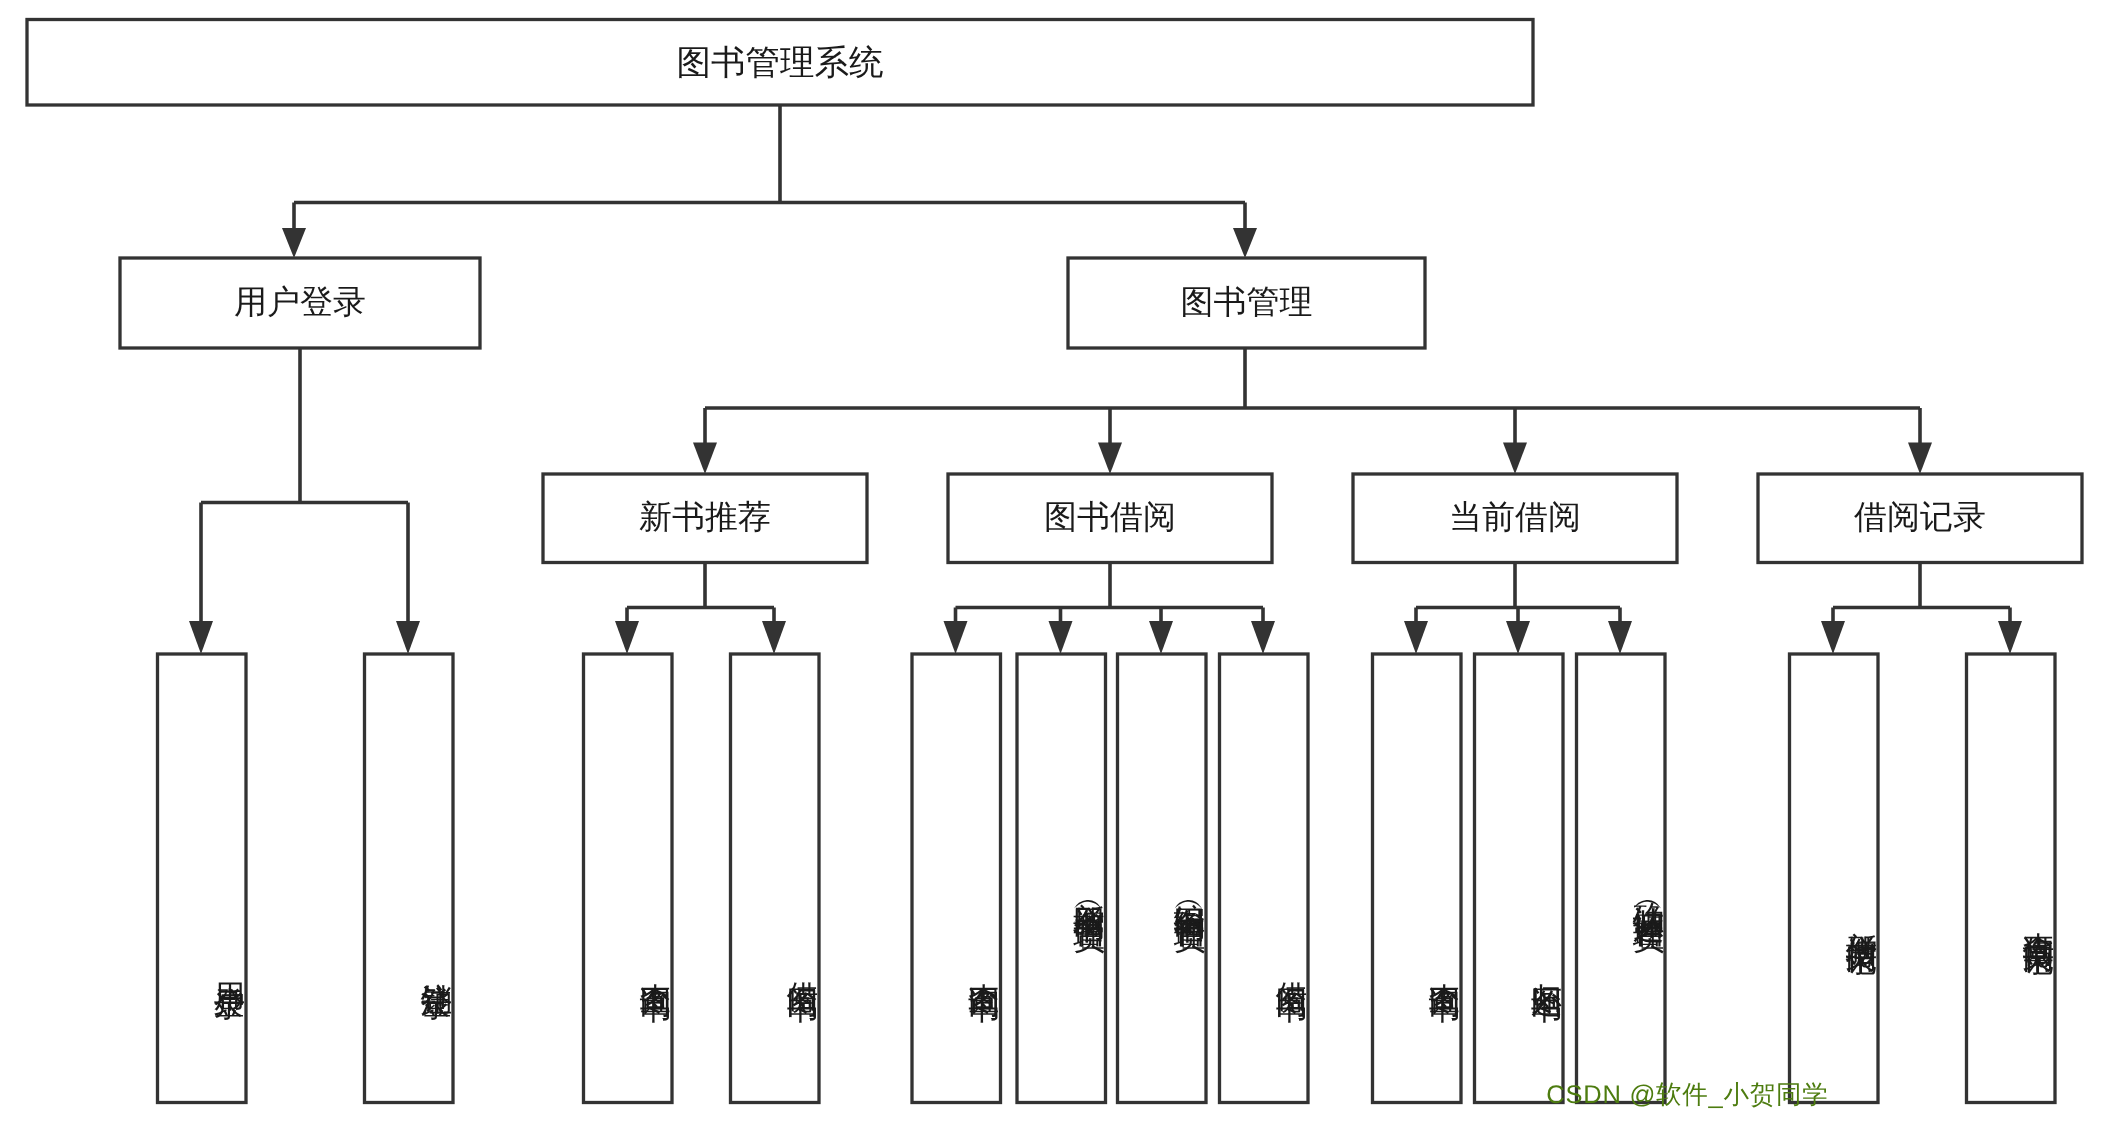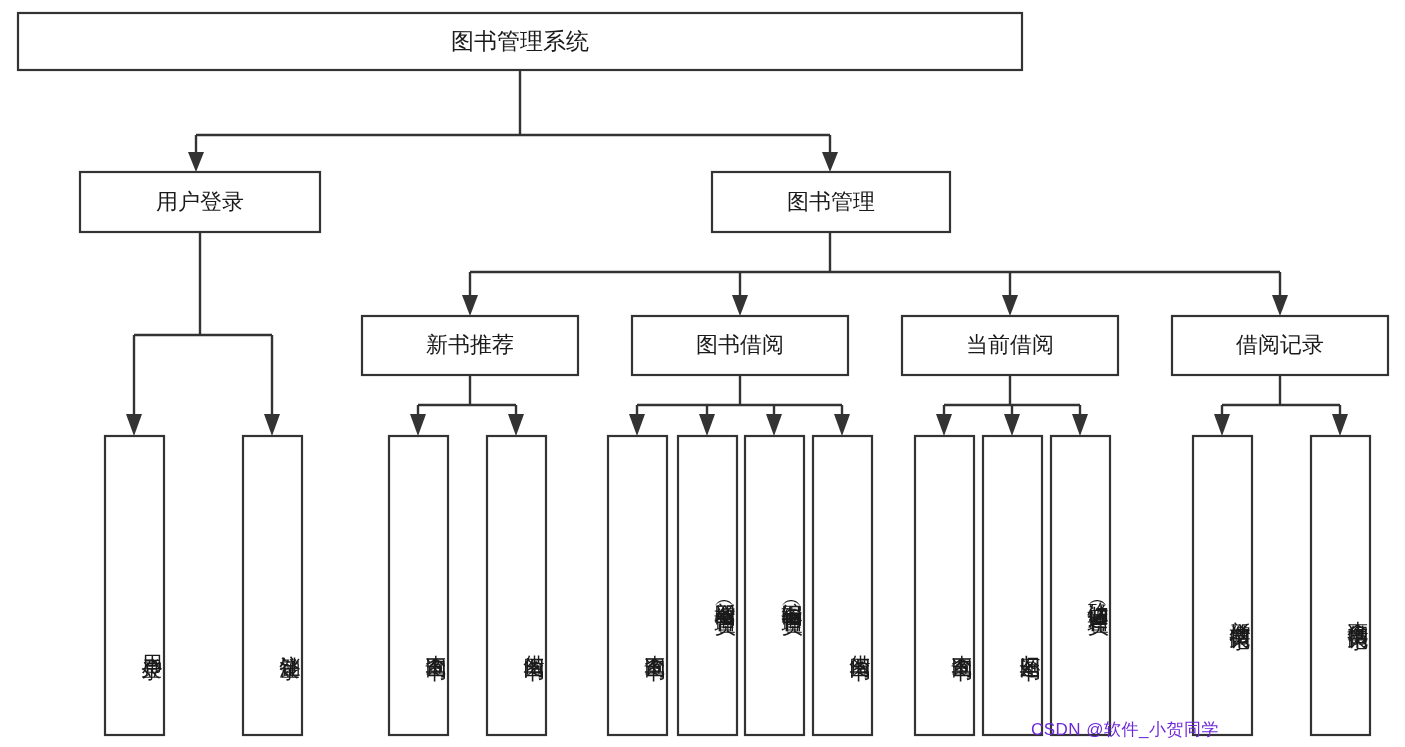--- a/index.html
+++ b/index.html
@@ -70,21 +70,21 @@
     justify-content: center;
     white-space: nowrap;
     pointer-events: none;
   }
   .watermark {
     position: absolute;
     right: 10px;
     bottom: 6px;
     font-family: "Liberation Sans", "DejaVu Sans", sans-serif;
     font-size: 17px;
-    color: #6d28d9;
+    color: #4d7c0f;
     letter-spacing: 0.5px;
     user-select: none;
   }
 </style>
 </head>
 <body>
 
 <div id="diagram-root">
 
   <svg class="diagram" viewBox="0 0 1405 747" xmlns="http://www.w3.org/2000/svg">

